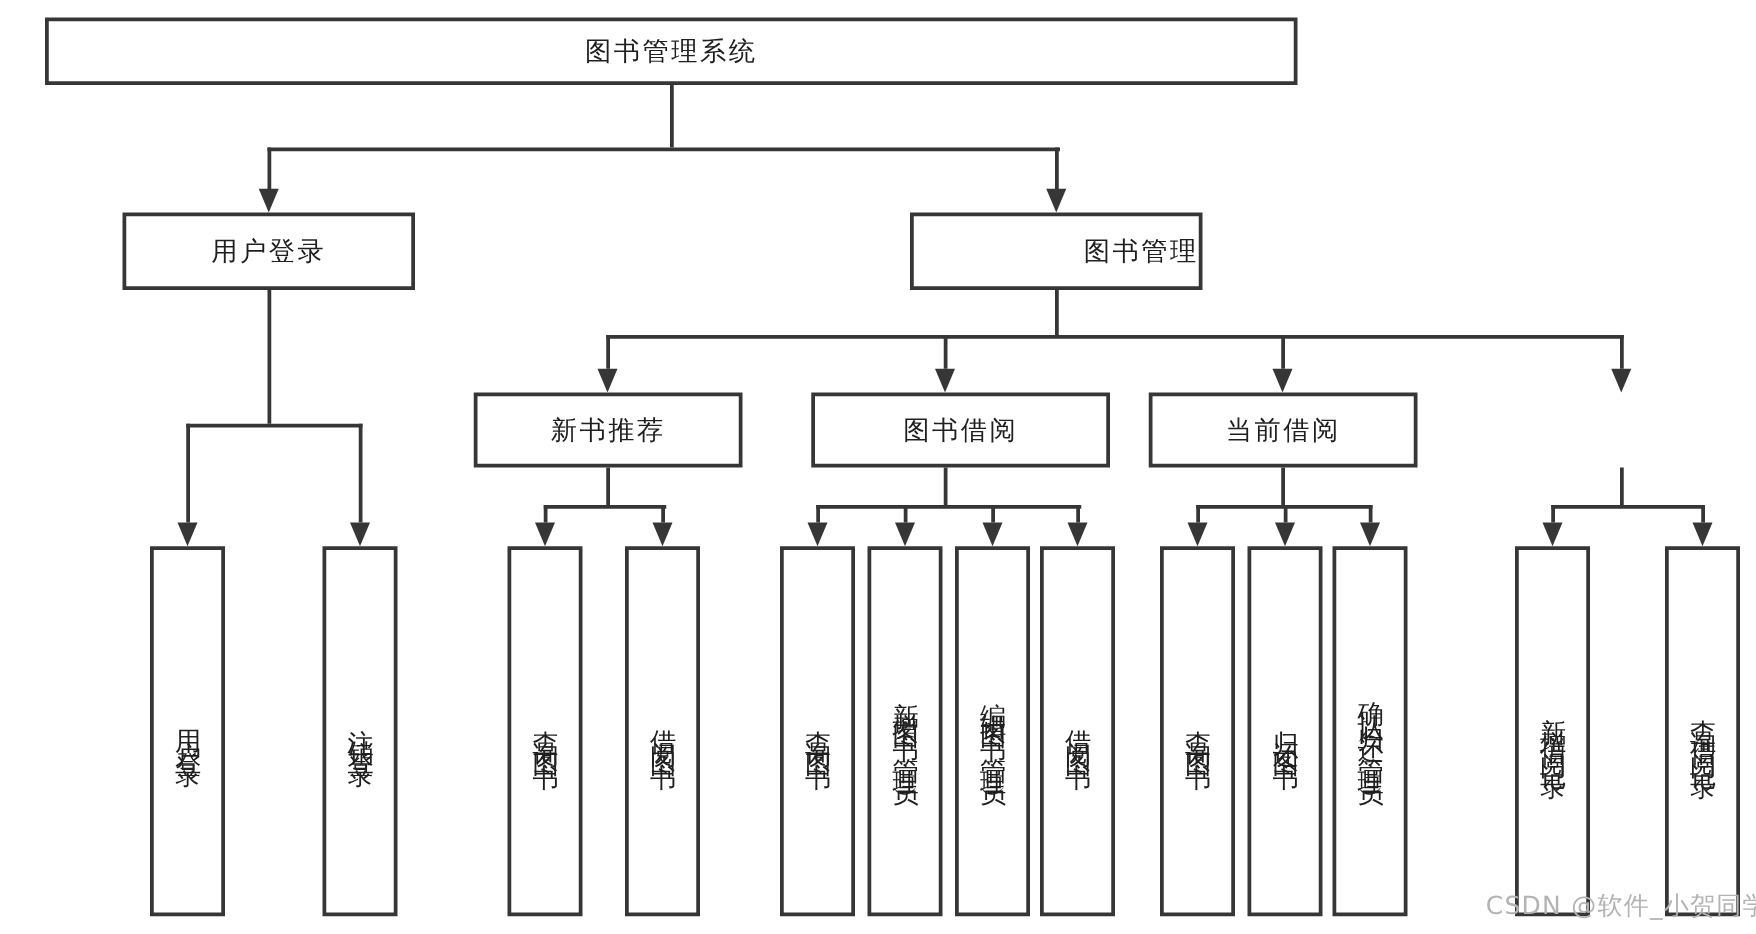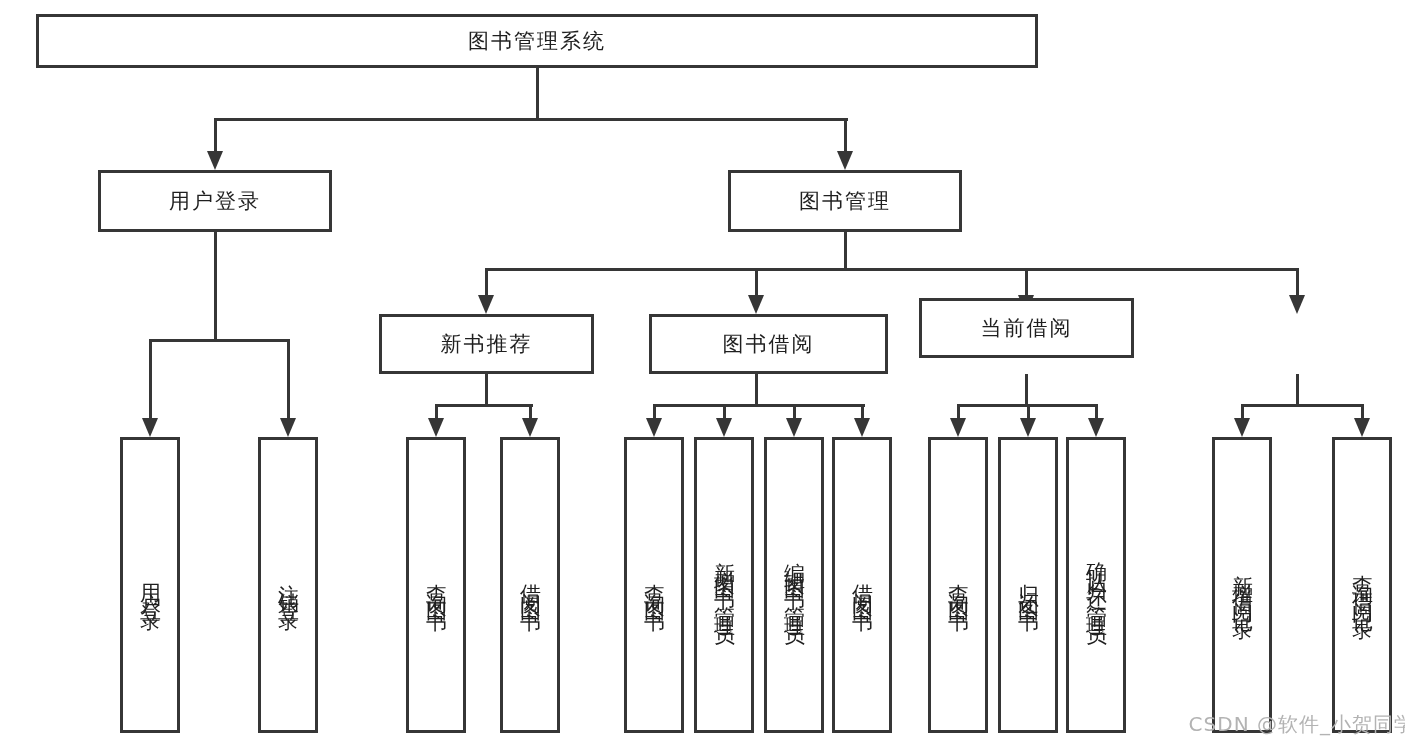--- a/index.html
+++ b/index.html
@@ -40,21 +40,21 @@
   <div class="vline" style="left:520px;top:68px;height:50px;"></div>
   <div class="hline" style="left:198px;top:118px;width:634px;"></div>
   <div class="vline" style="left:198px;top:118px;height:34px;"></div>
   <div class="arrow" style="left:191px;top:151px;"></div>
   <div class="vline" style="left:828px;top:118px;height:34px;"></div>
   <div class="arrow" style="left:821px;top:151px;"></div>
 
   <div class="box" style="left:82px;top:170px;width:234px;height:62px;">
     <span class="h-label">用户登录</span>
   </div>
-  <div class="box" style="left:712px;top:170px;width:234px;height:62px;">
+  <div class="box" style="left:712px;top:170px;width:234px;height:62px;justify-content:flex-end;">
     <span class="h-label">图书管理</span>
   </div>
 
   <div class="vline" style="left:198px;top:232px;height:107px;"></div>
   <div class="hline" style="left:133px;top:339px;width:141px;"></div>
   <div class="vline" style="left:133px;top:339px;height:79px;"></div>
   <div class="arrow" style="left:126px;top:418px;"></div>
   <div class="vline" style="left:271px;top:339px;height:79px;"></div>
   <div class="arrow" style="left:264px;top:418px;"></div>
 
@@ -68,21 +68,21 @@
   <div class="arrow" style="left:1002px;top:295px;"></div>
   <div class="vline" style="left:1280px;top:268px;height:27px;"></div>
   <div class="arrow" style="left:1273px;top:295px;"></div>
 
   <div class="box" style="left:363px;top:314px;width:215px;height:60px;">
     <span class="h-label">新书推荐</span>
   </div>
   <div class="box" style="left:633px;top:314px;width:239px;height:60px;">
     <span class="h-label">图书借阅</span>
   </div>
-  <div class="box" style="left:903px;top:298px;width:215px;height:60px;">
+  <div class="box" style="left:903px;top:314px;width:215px;height:60px;">
     <span class="h-label">当前借阅</span>
   </div>
 
   <div class="vline" style="left:469px;top:374px;height:30px;"></div>
   <div class="hline" style="left:419px;top:404px;width:98px;"></div>
   <div class="vline" style="left:419px;top:404px;height:14px;"></div>
   <div class="arrow" style="left:412px;top:418px;"></div>
   <div class="vline" style="left:513px;top:404px;height:14px;"></div>
   <div class="arrow" style="left:506px;top:418px;"></div>
 

